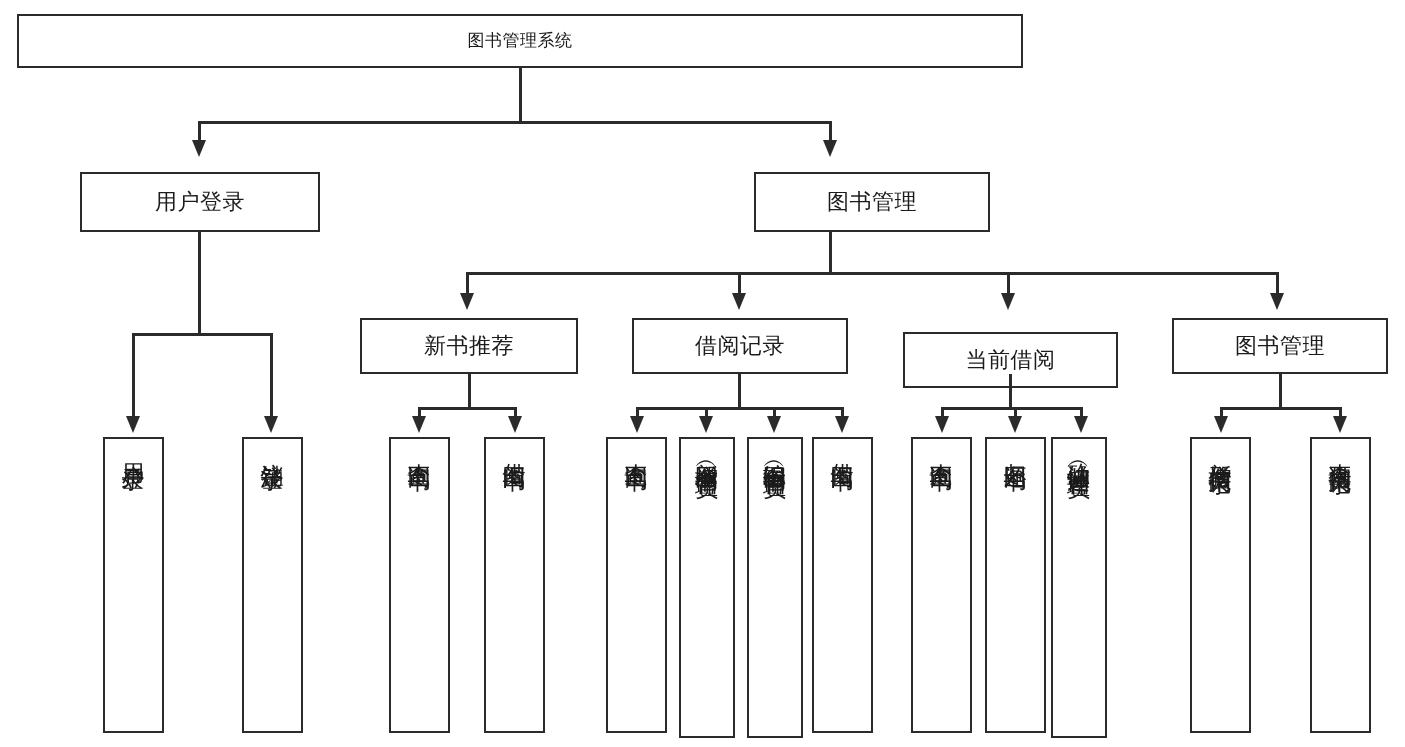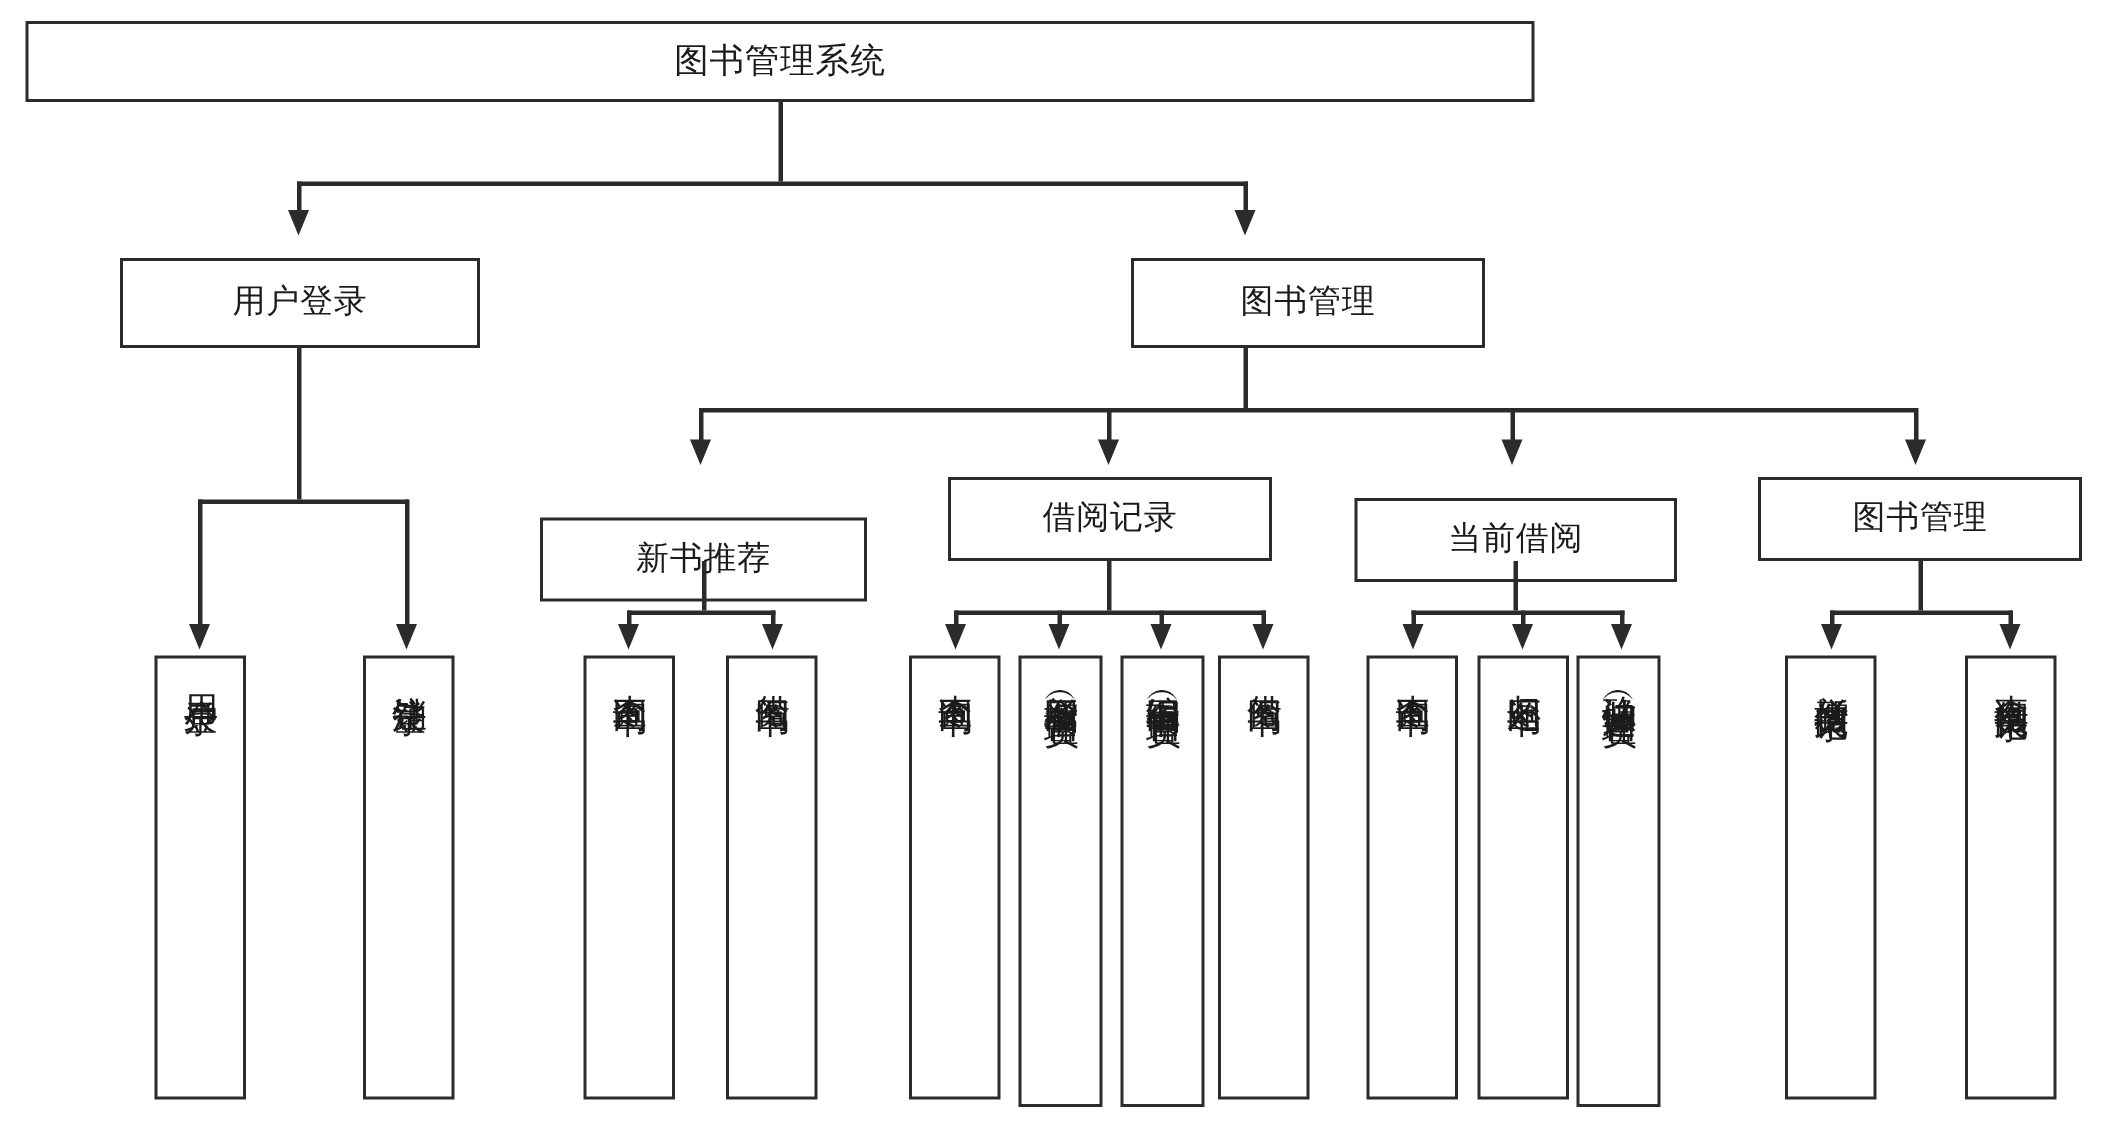--- a/index.html
+++ b/index.html
@@ -30,21 +30,21 @@
   }
   .node .label {
     color: #1b1b1b;
     font-size: 22px;
     line-height: 1.15;
     letter-spacing: 0.5px;
     white-space: nowrap;
   }
 
   
-  .node.root .label { font-size: 23px; }
+  .node.root .label { font-size: 17px; }
 
   
   .node.h .label { font-size: 22px; }
 
   
   .node.leaf {
     align-items: flex-start;
     justify-content: center;
     padding-top: 6px;
   }
@@ -118,21 +118,21 @@
   <div class="ln h" style="left:466px; top:272px; width:810px;"></div>
   <div class="ln v" style="left:466px; top:272px; height:27px;"></div>
   <div class="arrow" style="left:460px; top:293px;"></div>
   <div class="ln v" style="left:738px; top:272px; height:27px;"></div>
   <div class="arrow" style="left:732px; top:293px;"></div>
   <div class="ln v" style="left:1007px; top:272px; height:27px;"></div>
   <div class="arrow" style="left:1001px; top:293px;"></div>
   <div class="ln v" style="left:1276px; top:272px; height:27px;"></div>
   <div class="arrow" style="left:1270px; top:293px;"></div>
 
-  <div class="node h" style="left:360px; top:318px; width:218px; height:56px;margin-top:27px;">
+  <div class="node h" style="left:360px; top:318px; width:218px; height:56px;">
     <span class="label">新书推荐</span>
   </div>
   <div class="node h" style="left:632px; top:318px; width:216px; height:56px;">
     <span class="label">借阅记录</span>
   </div>
   <div class="node h" style="left:903px; top:332px; width:215px; height:56px;">
     <span class="label">当前借阅</span>
   </div>
   <div class="node h" style="left:1172px; top:318px; width:216px; height:56px;">
     <span class="label">图书管理</span>

